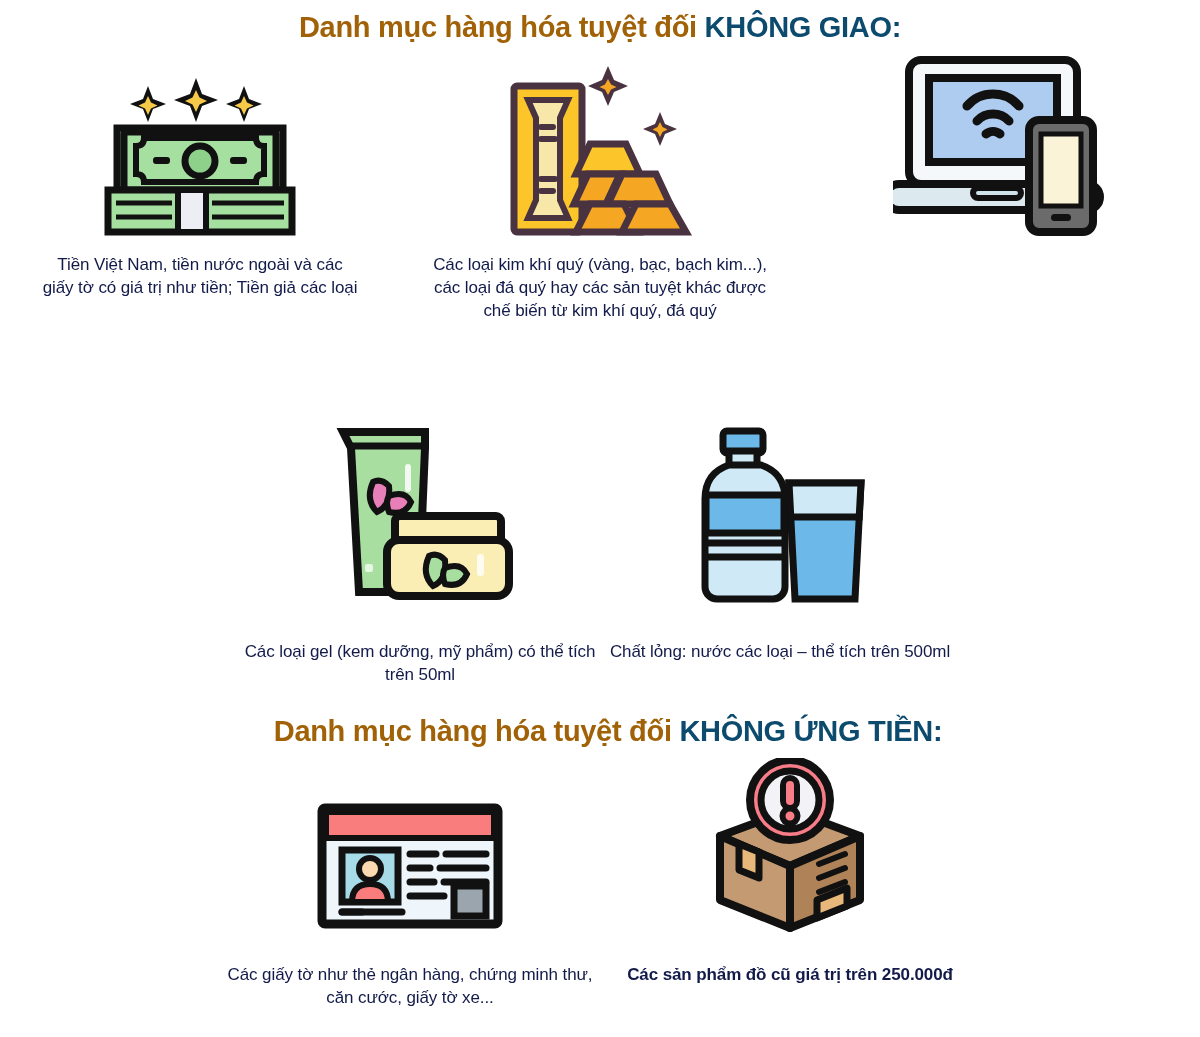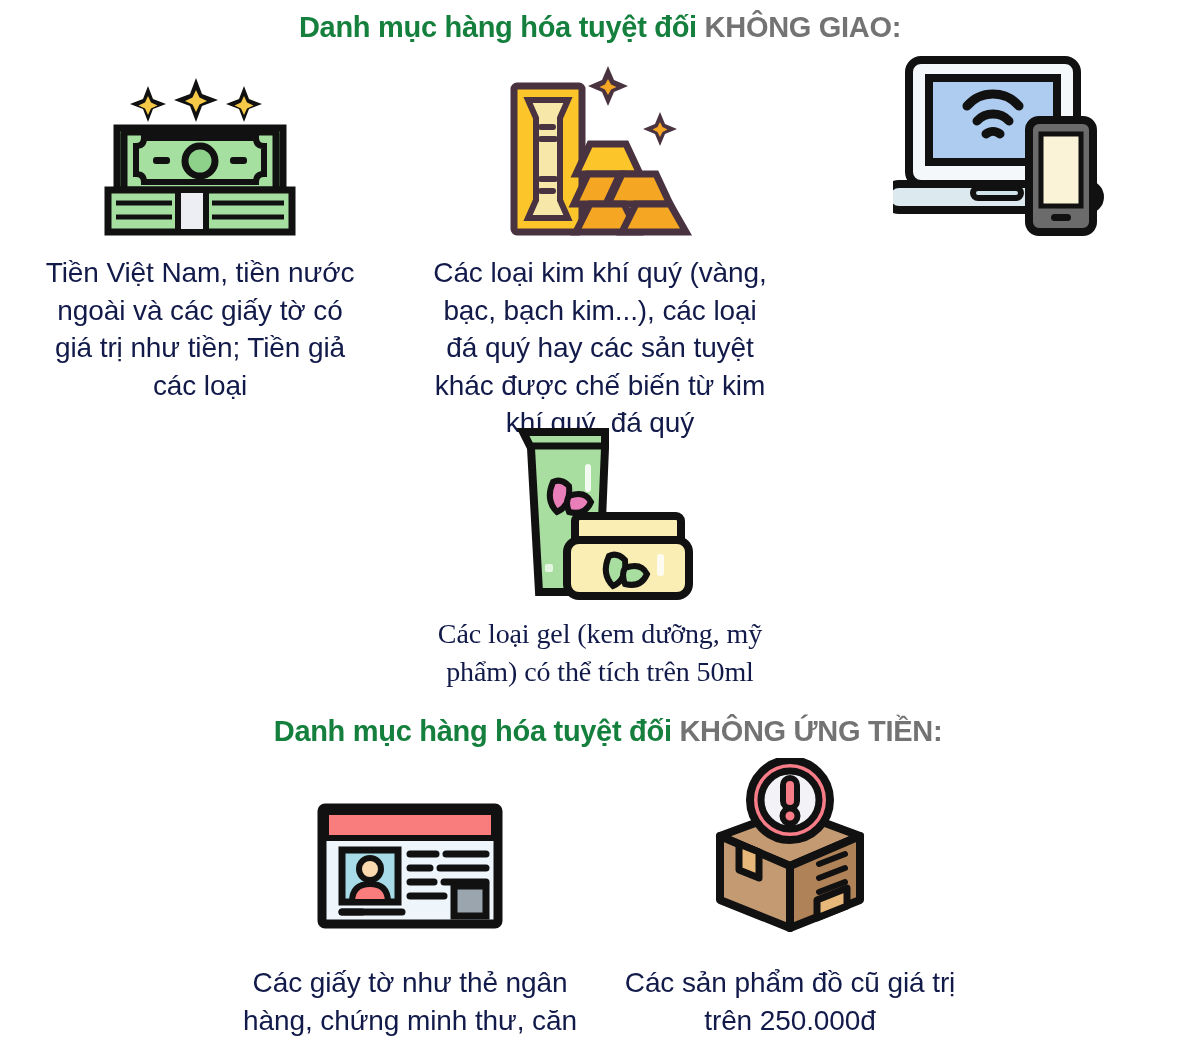--- a/index.html
+++ b/index.html
@@ -20,22 +20,22 @@
   
   .heading {
     width: 100%;
     text-align: center;
     font-size: 29px;
     font-weight: bold;
     letter-spacing: -0.3px;
     line-height: 1.1;
     white-space: nowrap;
   }
-  .heading .navy { color: #15803d; }
-  .heading .red  { color: #737373; }
+  .heading .navy { color: #a16207; }
+  .heading .red  { color: #0c4a6e; }
 
   #heading-1 { position: absolute; top: 12px;  left: 0; }
   #heading-2 { position: absolute; top: 716px; left: 8px; }
 
   
   .row {
     position: absolute;
     display: flex;
     width: 1200px;
     justify-content: center;
@@ -57,34 +57,34 @@
     display: flex;
     align-items: flex-end;
     justify-content: center;
     height: 190px;
   }
   #row-2 .icon-box { height: 185px; }
   #row-3 .icon-box { height: 180px; }
 
   .caption {
     color: #121a4a;
-    font-size: 28px;
+    font-size: 17px;
     line-height: 1.34;
     text-align: center;
     font-weight: 500;
     letter-spacing: -0.1px;
     max-width: 340px;
     margin-top: 16px;
   }
-  #row-2 .caption { margin-top: 10px; max-width: 380px; font-family: Liberation Serif, serif; }
+  #row-2 .caption { margin-top: 36px; max-width: 380px; }
   #row-3 .caption { margin-top: 26px; max-width: 420px; }
   #caption-money { max-width: 320px; }
   #caption-liquid { max-width: 330px; }
   #caption-docs { max-width: 500px; }
-  #caption-used { max-width: 390px; }
+  #caption-used { max-width: 390px; font-weight: bold; }
 </style>
 </head>
 <body>
 
 <div class="page">
 
   <div class="heading" id="heading-1">
     <span class="navy">Danh mục hàng hóa tuyệt đối </span><span class="red">KHÔNG GIAO:</span>
   </div>
 
@@ -204,20 +204,43 @@
           <rect x="62" y="120" width="122" height="56" rx="12" fill="#faeeb4" stroke="#111111" stroke-width="8"></rect>
 
           <path d="M104 136 q-8 18 4 30 q14 -6 12 -26 q-8 -8 -16 -4 Z" fill="#a8dfa0" stroke="#111111" stroke-width="6"></path>
           <path d="M120 148 q16 -6 22 6 q-6 14 -22 10 q-4 -10 0 -16 Z" fill="#a8dfa0" stroke="#111111" stroke-width="6"></path>
           <rect x="152" y="134" width="7" height="22" rx="3" fill="#ffffff" opacity="0.8"></rect>
         </svg>
       </div>
       <div class="caption">Các loại gel (kem dưỡng, mỹ phẩm) có thể tích trên 50ml</div>
     </div>
 
+    <div class="cell">
+      <div class="icon-box">
+        <svg width="190" height="180" viewBox="0 0 190 180">
+
+          <rect x="38" y="6" width="40" height="22" rx="4" fill="#6cb8e8" stroke="#111111" stroke-width="7"></rect>
+
+          <rect x="44" y="26" width="28" height="16" fill="#cfe9f7" stroke="#111111" stroke-width="7"></rect>
+
+          <path d="M44 40 q-24 8 -24 34 v88 a12 12 0 0 0 12 12 h56 a12 12 0 0 0 12 -12 v-88 q0 -26 -24 -34 Z" fill="#cfe9f7" stroke="#111111" stroke-width="7"></path>
+
+          <path d="M21 70 h78 v38 h-78 Z" fill="#6cb8e8" stroke="#111111" stroke-width="7"></path>
+
+          <g stroke="#111111" stroke-width="7" fill="none" stroke-linecap="round">
+            <path d="M22 118 h76"></path>
+            <path d="M22 132 h76"></path>
+          </g>
+
+          <path d="M104 58 h72 l-6 116 h-60 Z" fill="#6cb8e8" stroke="#111111" stroke-width="7"></path>
+          <path d="M104 58 h72 l-1.8 34 h-68.4 Z" fill="#cfe9f7" stroke="#111111" stroke-width="7"></path>
+        </svg>
+      </div>
+      <div class="caption" id="caption-liquid">Chất lỏng: nước các loại – thể tích trên 500ml</div>
+    </div>
   </div>
 
   <div class="heading" id="heading-2">
     <span class="navy">Danh mục hàng hóa tuyệt đối </span><span class="red">KHÔNG ỨNG TIỀN:</span>
   </div>
 
   <div class="row" id="row-3">
 
     <div class="cell">
       <div class="icon-box">

